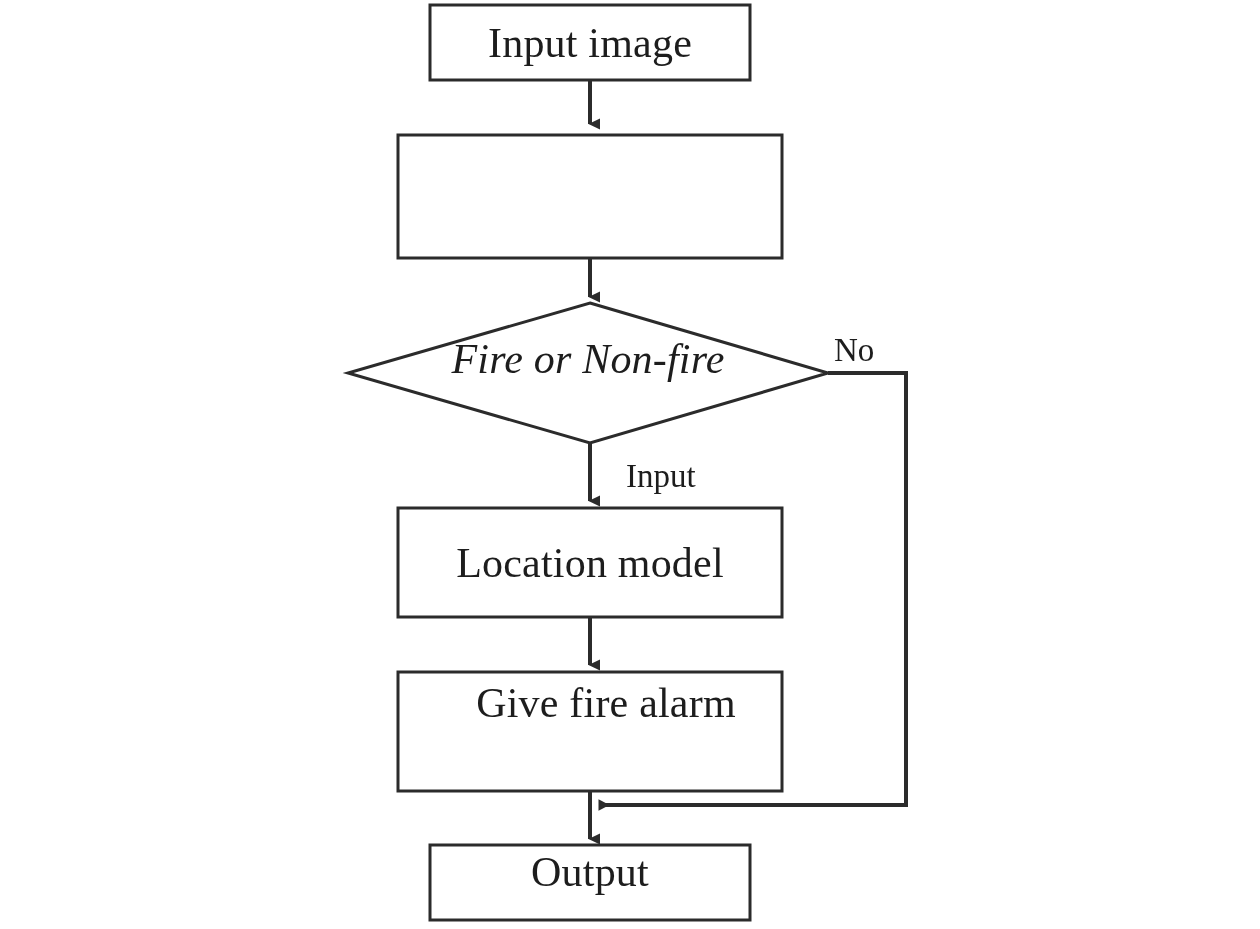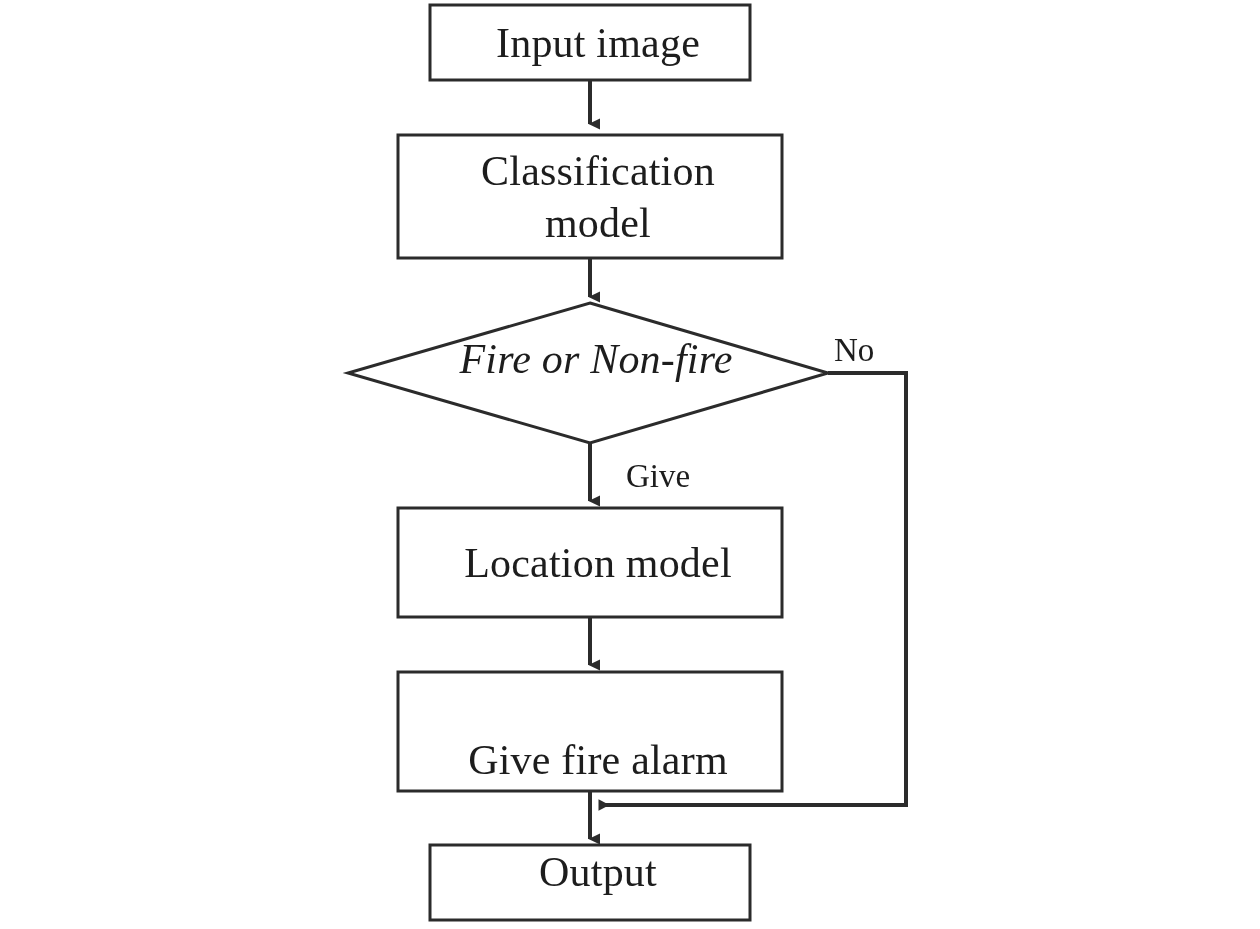--- a/index.html
+++ b/index.html
@@ -28,21 +28,20 @@
     align-items: center;
     justify-content: center;
     text-align: center;
     color: #1d1d1d;
     font-family: "Liberation Serif", "DejaVu Serif", serif;
     font-size: 42px;
     line-height: 52px;
     letter-spacing: 0.2px;
     white-space: pre-line;
     user-select: none;
-    margin-left: 8px;
   }
   .edge-label {
     position: absolute;
     color: #1d1d1d;
     font-family: "Liberation Serif", "DejaVu Serif", serif;
     font-size: 33px;
     line-height: 44px;
     white-space: nowrap;
     user-select: none;
   }
@@ -88,28 +87,26 @@
       <line x1="590" y1="617" x2="590" y2="665" marker-end="url(#arrowDown)"></line>
 
       <line x1="590" y1="791" x2="590" y2="839" marker-end="url(#arrowDown)"></line>
 
       <path d="M 828 373 L 906 373 L 906 805 L 600 805" marker-end="url(#arrowLeft)"></path>
     </g>
   </svg>
 
   <div class="node-text" style="left:430px; top:5px; width:320px; height:75px;">Input image</div>
 
-  <div class="node-text" style="left:398px; top:135px; width:384px; height:123px;">Classification
-model</div>
 
   <div class="node-text" style="left:350px; top:329px; width:476px; height:60px;font-style:italic;">Fire or Non-fire</div>
 
   <div class="node-text" style="left:398px; top:508px; width:384px; height:109px;border-radius:21px;">Location model</div>
 
-  <div class="node-text" style="left:398px; top:700px; width:384px; height:119px;">Give fire alarm</div>
+  <div class="node-text" style="left:398px; top:643px; width:384px; height:119px;padding-left:16px;">Give fire alarm</div>
 
   <div class="node-text" style="left:430px; top:845px; width:320px; height:54px;">Output</div>
 
-  <div class="edge-label" style="left:626px; top:454px;">Give</div>
+  <div class="edge-label" style="left:626px; top:454px;">Input</div>
 
   <div class="edge-label" style="left:834px; top:328px;">No</div>
 
 </div>
 
 </body></html>

